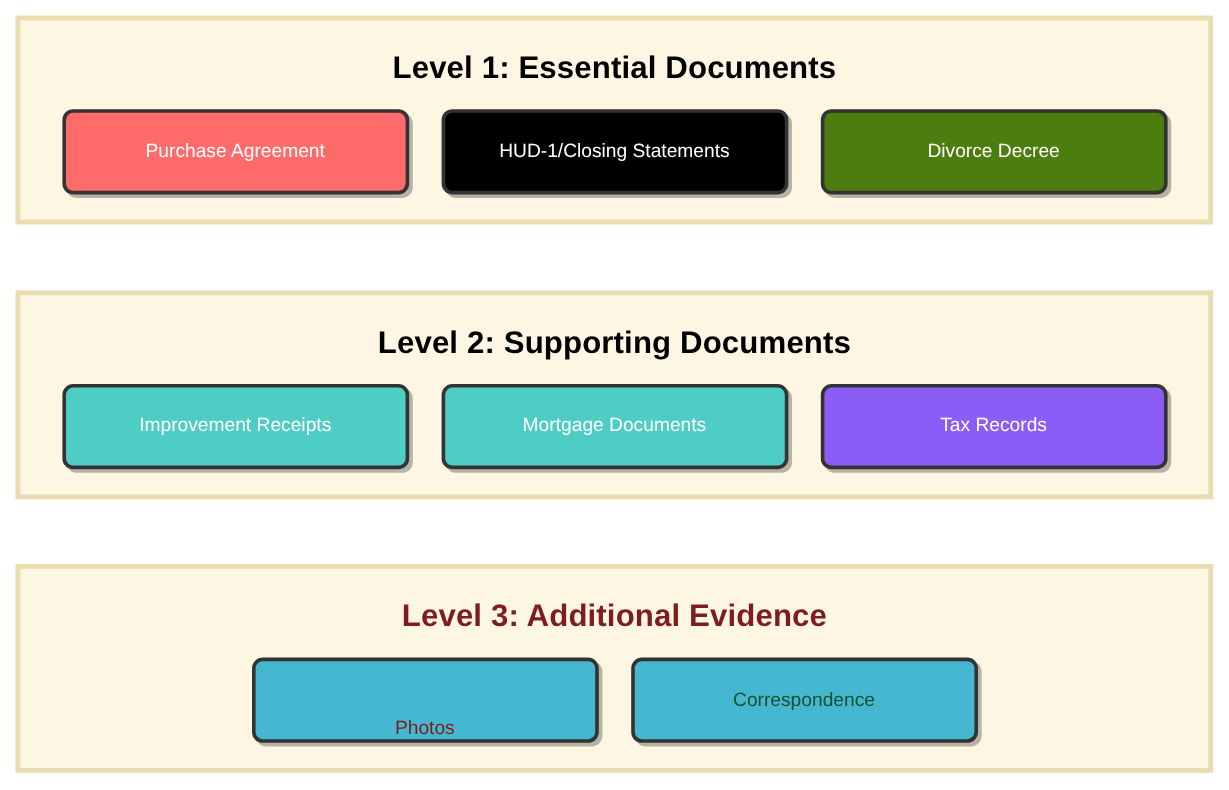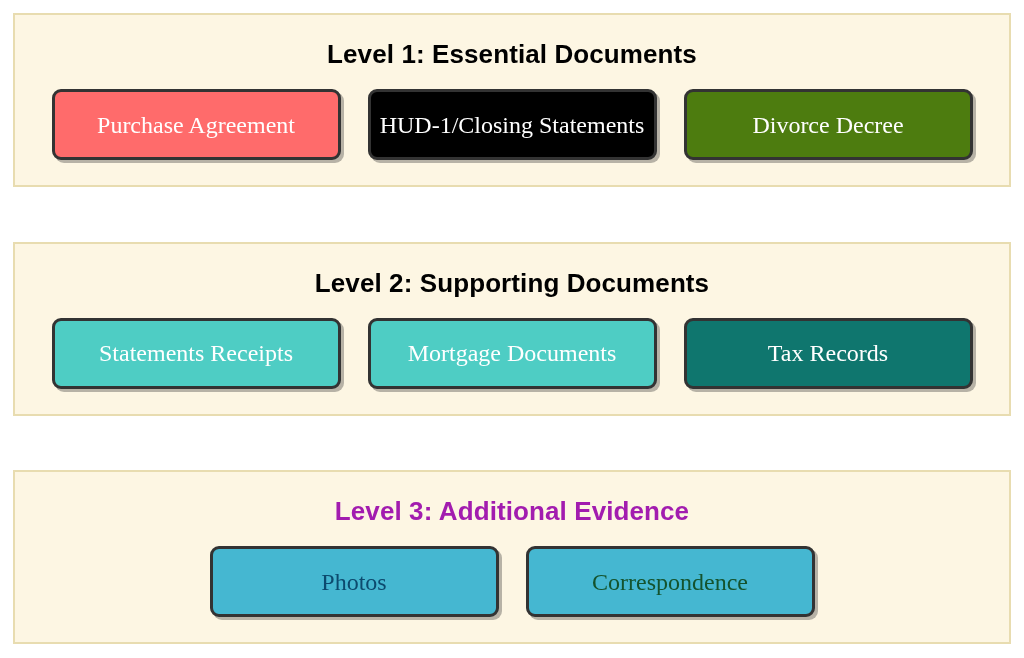--- a/index.html
+++ b/index.html
@@ -27,21 +27,21 @@
     flex-direction: column;
     justify-content: space-between;
     background: #ffffff;
   }
 
   .level-group {
     box-sizing: border-box;
     width: 998px;
     height: 174px;
     background: #fdf6e3;
-    border: 2px solid #a3a3a3;
+    border: 4px solid #a3a3a3;
     display: flex;
     flex-direction: column;
     align-items: center;
     padding: 0;
   }
 
   .level-title {
     font-size: 26px;
     font-weight: bold;
     color: #000000;
@@ -67,28 +67,27 @@
   .item-box {
     box-sizing: border-box;
     width: 289px;
     height: 71px;
     border: 3px solid #333333;
     border-radius: 9px;
     display: flex;
     align-items: center;
     justify-content: center;
     color: #ffffff;
-    font-size: 24px;
+    font-size: 16px;
     font-weight: normal;
     line-height: 1;
     text-align: center;
     white-space: nowrap;
     box-shadow: 3px 3px 0 rgba(51, 51, 51, 0.35);
     user-select: none;
-    font-family: Liberation Serif, serif;
   }
 </style>
 </head>
 <body>
 
 <div id="diagram" style="background-color: rgb(255, 255, 255);">
 
   <section class="level-group" style="background-color: rgb(253, 246, 227); border-color: rgb(232, 220, 176);">
     <h2 class="level-title" style="color: rgb(0, 0, 0);">Level 1: Essential Documents</h2>
     <div class="items-row">
@@ -101,35 +100,35 @@
       <div class="item-box" style="background-color: #4d7c0f; border-color: rgb(51, 51, 51); color: rgb(255, 255, 255);">
         <span>Divorce Decree</span>
       </div>
     </div>
   </section>
 
   <section class="level-group" style="background-color: rgb(253, 246, 227); border-color: rgb(232, 220, 176);">
     <h2 class="level-title" style="color: rgb(0, 0, 0);">Level 2: Supporting Documents</h2>
     <div class="items-row">
       <div class="item-box" style="background-color: rgb(78, 205, 196); border-color: rgb(51, 51, 51); color: rgb(255, 255, 255);">
-        <span>Statements Receipts</span>
+        <span>Improvement Receipts</span>
       </div>
       <div class="item-box" style="background-color: rgb(78, 205, 196); border-color: rgb(51, 51, 51); color: rgb(255, 255, 255); text-align: center;">
         <span>Mortgage Documents</span>
       </div>
-      <div class="item-box" style="background-color: #0f766e; border-color: rgb(51, 51, 51); color: rgb(255, 255, 255);">
+      <div class="item-box" style="background-color: #8b5cf6; border-color: rgb(51, 51, 51); color: rgb(255, 255, 255);">
         <span>Tax Records</span>
       </div>
     </div>
   </section>
 
   <section class="level-group" style="background-color: rgb(253, 246, 227); border-color: rgb(232, 220, 176);">
-    <h2 class="level-title" style="color: #a21caf;">Level 3: Additional Evidence</h2>
+    <h2 class="level-title" style="color: #7f1d1d;">Level 3: Additional Evidence</h2>
     <div class="items-row">
-      <div class="item-box" style="background-color: rgb(69, 183, 209); border-color: rgb(51, 51, 51); color: #0c4a6e;">
+      <div class="item-box" style="background-color: rgb(69, 183, 209); border-color: rgb(51, 51, 51); color: #7f1d1d; align-items: flex-end;">
         <span>Photos</span>
       </div>
       <div class="item-box" style="background-color: rgb(69, 183, 209); border-color: rgb(51, 51, 51); color: #14532d; text-align: center;">
         <span>Correspondence</span>
       </div>
     </div>
   </section>
 
 </div>
 

